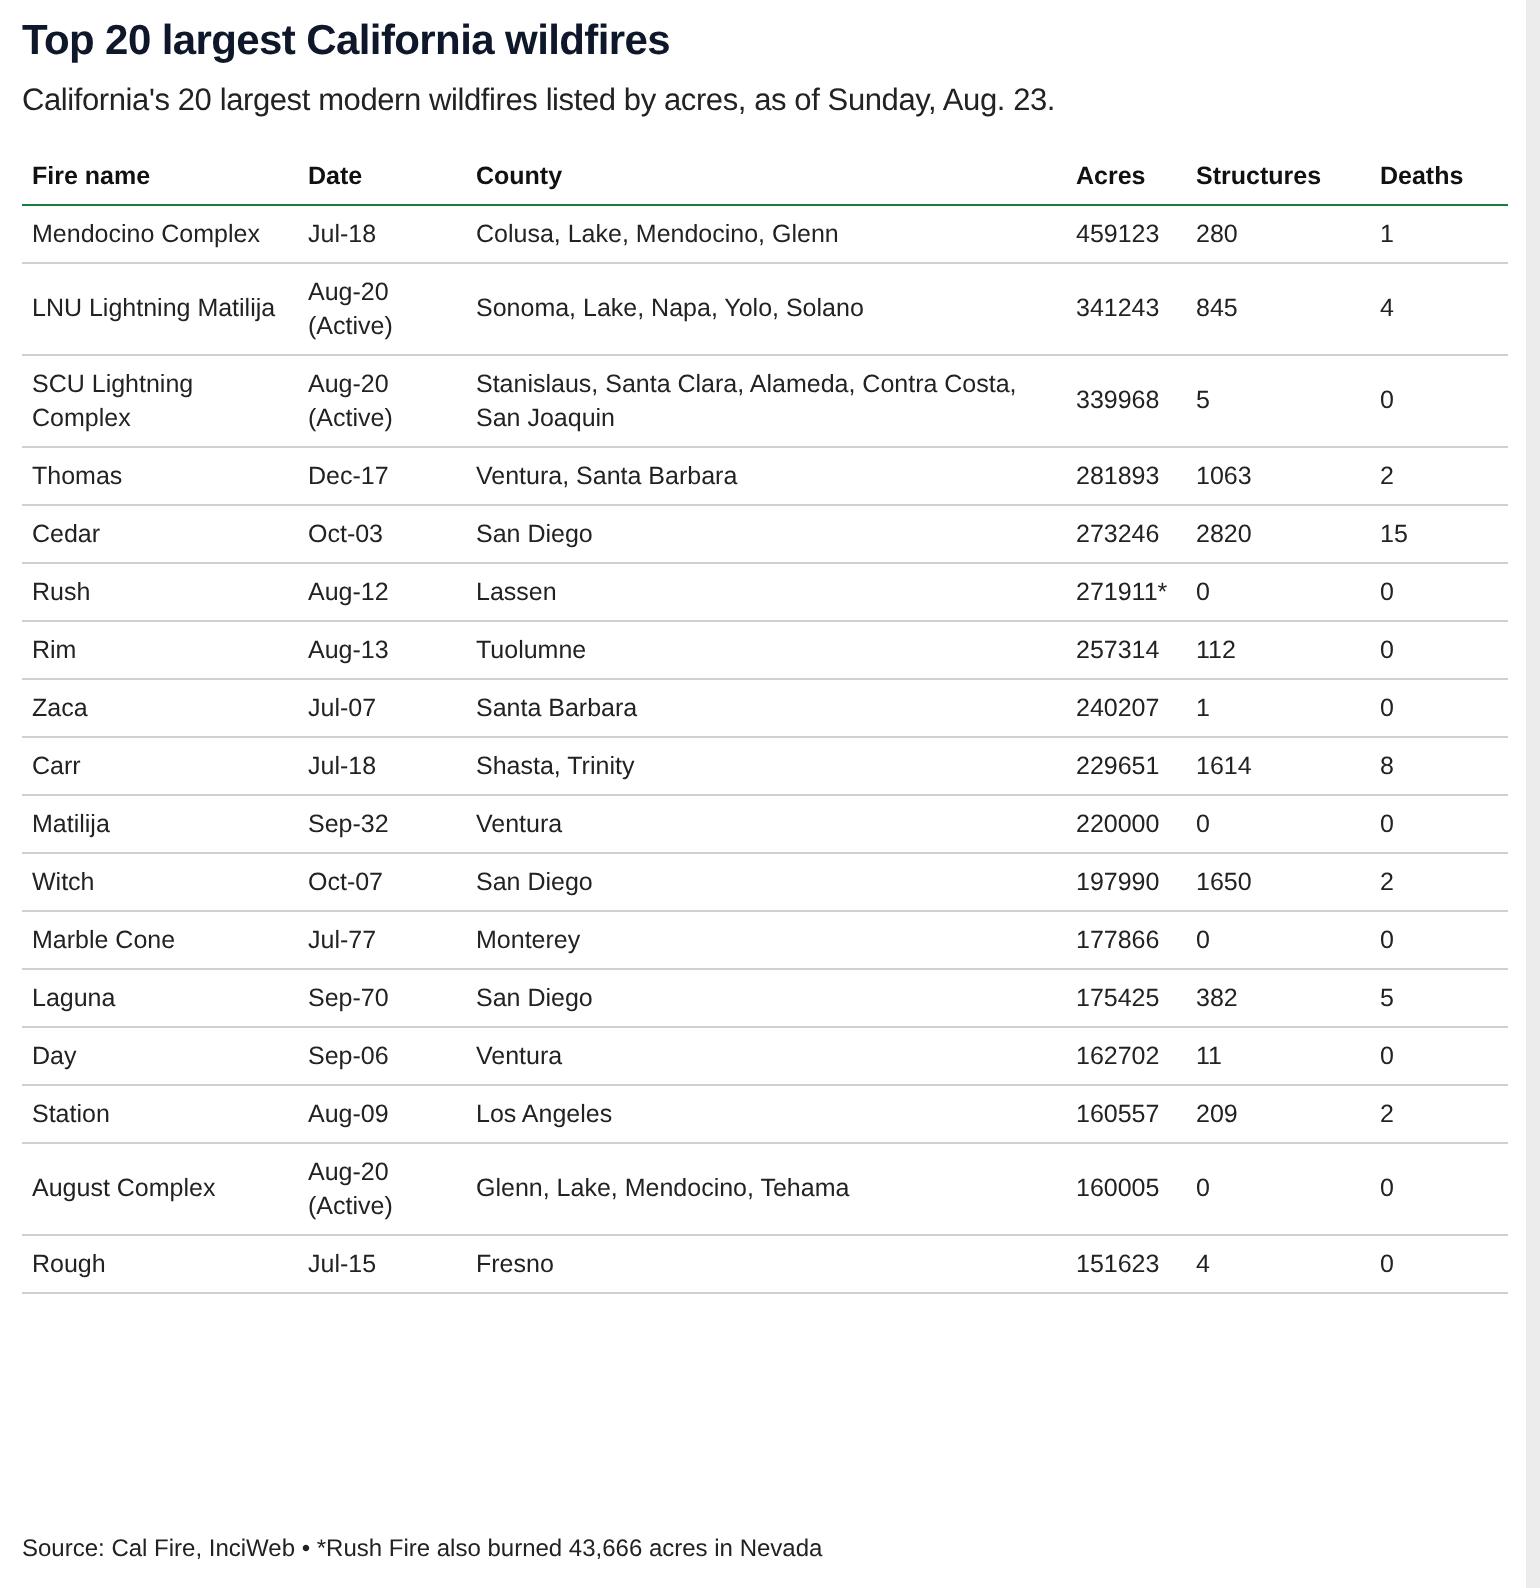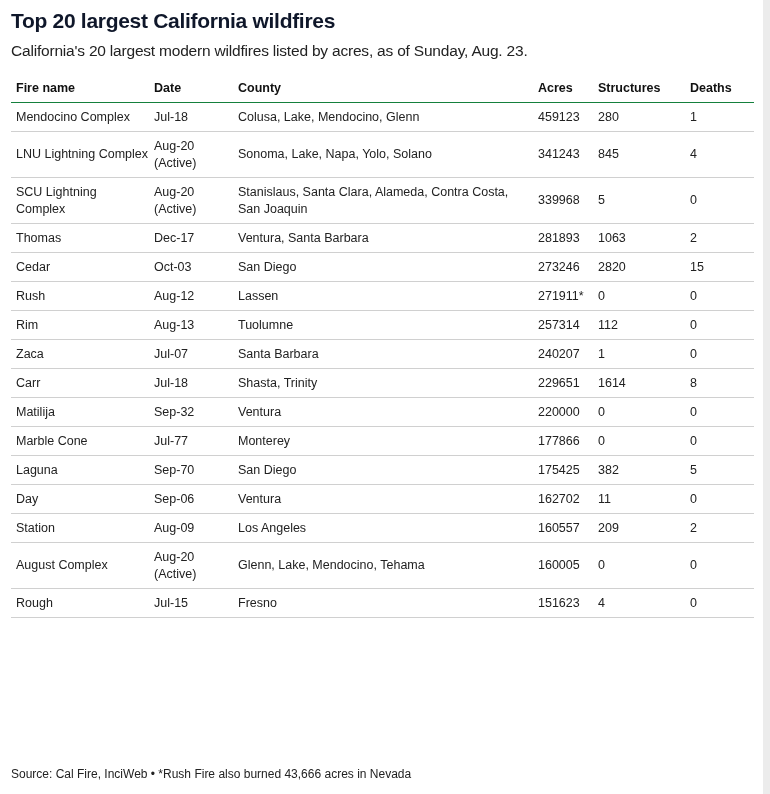--- a/index.html
+++ b/index.html
@@ -121,21 +121,21 @@
     <tbody id="table-body">
         <tr class="single">
           <td>Mendocino Complex</td>
           <td>Jul-18</td>
           <td>Colusa, Lake, Mendocino, Glenn</td>
           <td>459123</td>
           <td>280</td>
           <td>1</td>
         </tr>
         <tr class="double">
-          <td>LNU Lightning Complex</td>
+          <td>LNU Lightning Matilija</td>
           <td>Aug-20<br>(Active)</td>
           <td>Sonoma, Lake, Napa, Yolo, Solano</td>
           <td>341243</td>
           <td>845</td>
           <td>4</td>
         </tr>
         <tr class="double">
           <td>SCU Lightning Complex</td>
           <td>Aug-20<br>(Active)</td>
           <td>Stanislaus, Santa Clara, Alameda, Contra Costa, San Joaquin</td>
@@ -193,20 +193,28 @@
         </tr>
         <tr class="single">
           <td>Matilija</td>
           <td>Sep-32</td>
           <td>Ventura</td>
           <td>220000</td>
           <td>0</td>
           <td>0</td>
         </tr>
         <tr class="single">
+          <td>Witch</td>
+          <td>Oct-07</td>
+          <td>San Diego</td>
+          <td>197990</td>
+          <td>1650</td>
+          <td>2</td>
+        </tr>
+        <tr class="single">
           <td>Marble Cone</td>
           <td>Jul-77</td>
           <td>Monterey</td>
           <td>177866</td>
           <td>0</td>
           <td>0</td>
         </tr>
         <tr class="single">
           <td>Laguna</td>
           <td>Sep-70</td>

